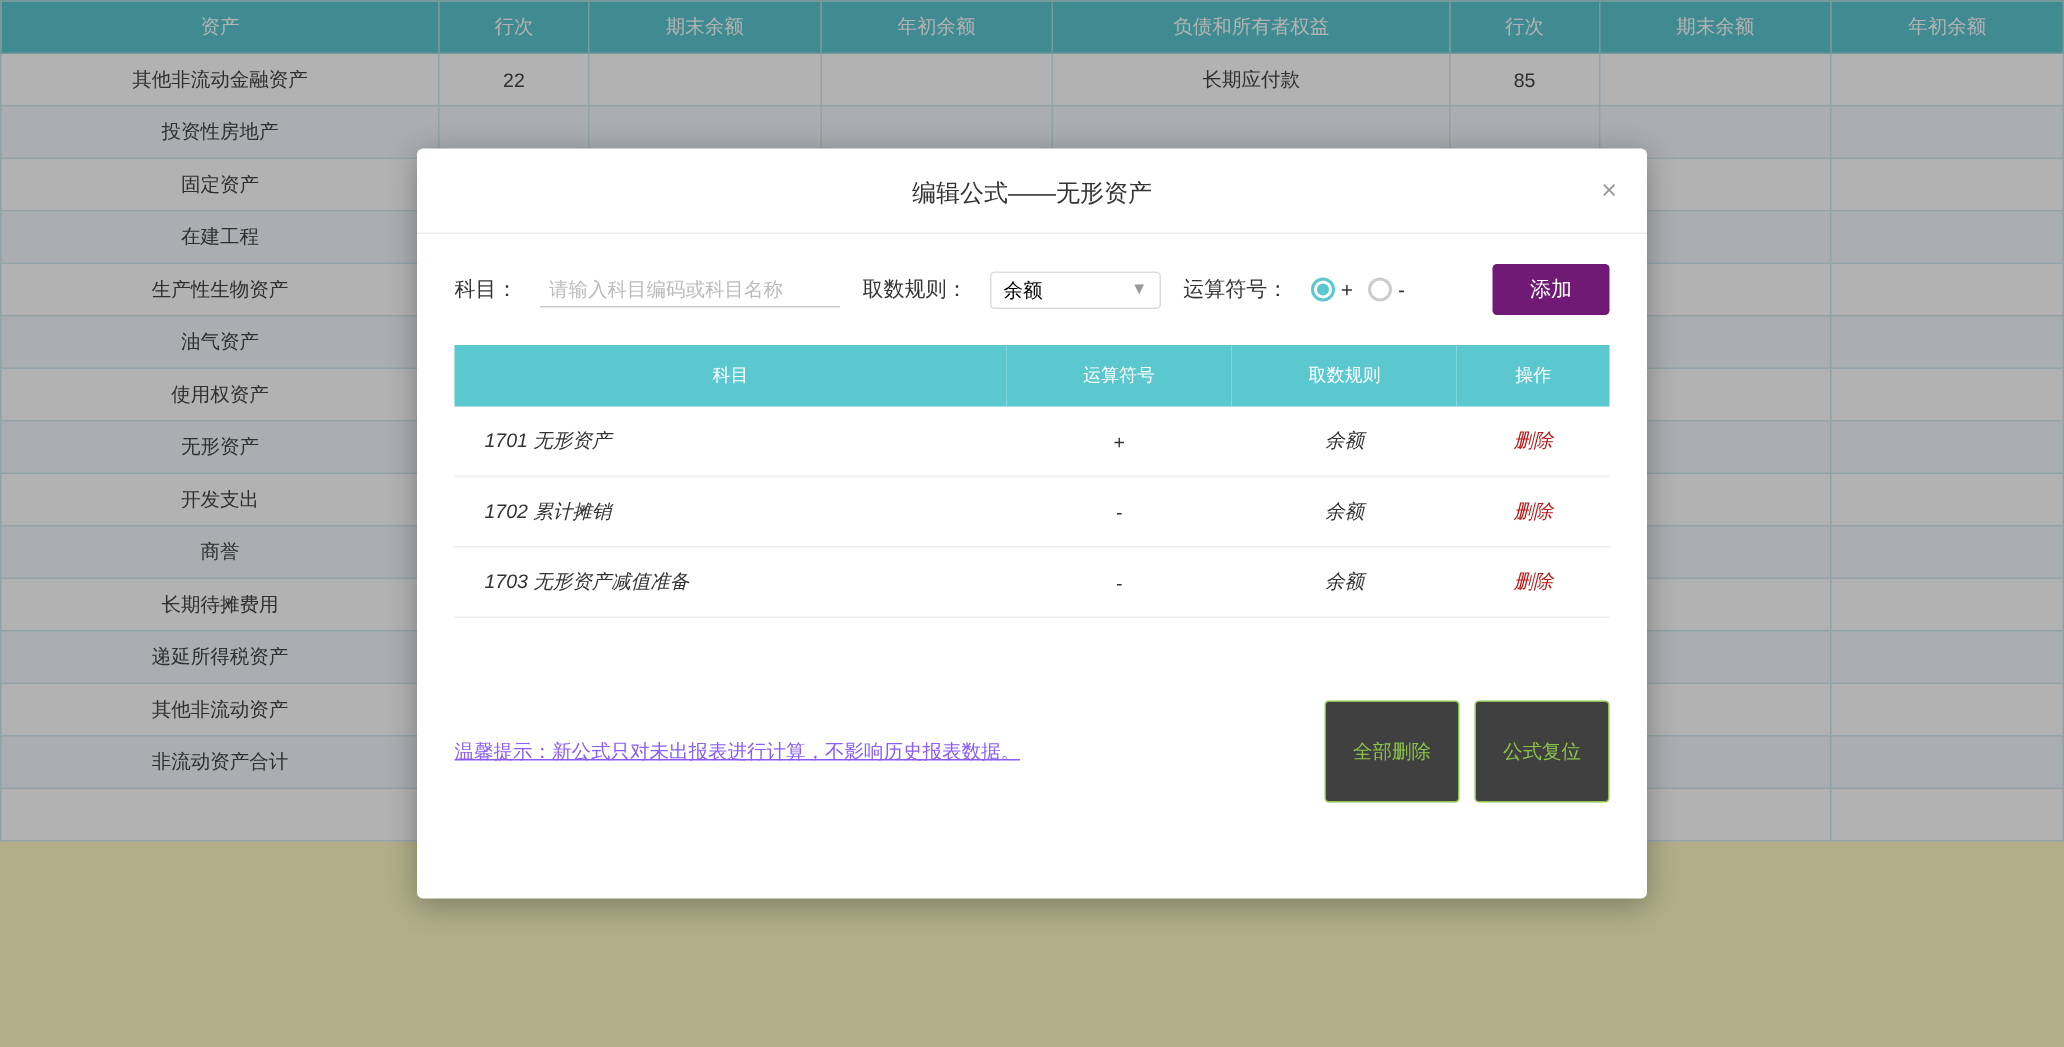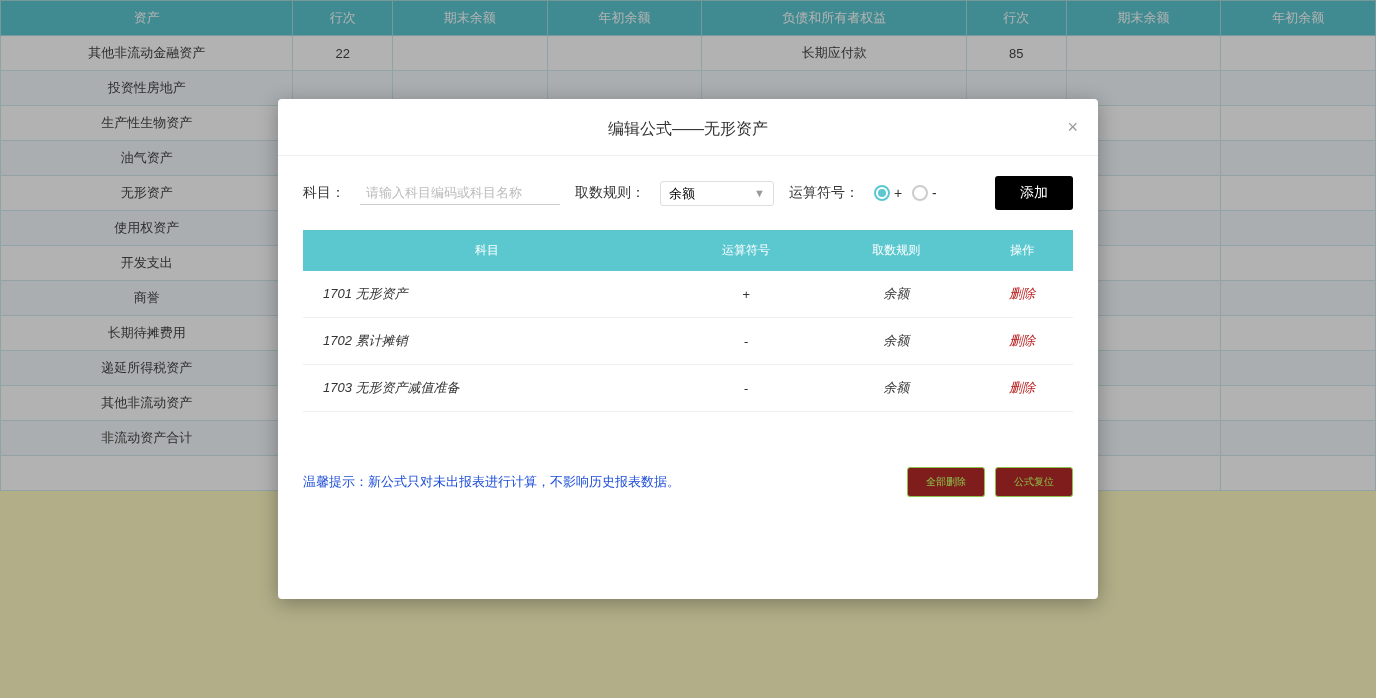--- a/index.html
+++ b/index.html
@@ -184,21 +184,21 @@
     .radio-circle.unchecked {
       border-color: #ccc;
     }
 
     .radio-text {
       font-size: 14px;
       color: #333;
     }
 
     .add-btn {
-      background: #000000;
+      background: #701a75;
       color: #fff;
       border: none;
       padding: 8px 25px;
       border-radius: 3px;
       cursor: pointer;
       font-size: 14px;
       font-family: Liberation Mono, monospace;
       margin-left: auto;
     }
 
@@ -239,37 +239,38 @@
 
     
     .modal-footer {
       padding: 15px 25px 20px;
       display: flex;
       align-items: center;
       justify-content: space-between;
     }
 
     .footer-tip {
-      color: #1d4ed8;
-      font-size: 13px;
+      color: #8b5cf6;
+      font-size: 13px;
+      text-decoration: underline;
     }
 
     .footer-btns {
       display: flex;
       gap: 10px;
     }
 
     .footer-btn {
       border: 1px solid #8bc34a;
-      background: #7f1d1d;
+      background: #404040;
       color: #8bc34a;
-      padding: 7px 18px;
+      padding: 24px 18px;
       border-radius: 3px;
       cursor: pointer;
-      font-size: 10px;
+      font-size: 13px;
       font-family: inherit;
     }
   </style>
 </head>
 <body>
 
 <div class="bg-table-wrap">
   <table class="bg-table">
     <thead>
       <tr id="bg-header-row">
@@ -298,51 +299,71 @@
           <td>投资性房地产</td>
           <td></td>
           <td></td>
           <td></td>
           <td></td>
           <td></td>
           <td></td>
           <td></td>
         </tr>
         <tr>
+          <td>固定资产</td>
+          <td></td>
+          <td></td>
+          <td></td>
+          <td></td>
+          <td></td>
+          <td></td>
+          <td></td>
+        </tr>
+        <tr>
+          <td>在建工程</td>
+          <td></td>
+          <td></td>
+          <td></td>
+          <td></td>
+          <td></td>
+          <td></td>
+          <td></td>
+        </tr>
+        <tr>
           <td>生产性生物资产</td>
           <td></td>
           <td></td>
           <td></td>
           <td></td>
           <td></td>
           <td></td>
           <td></td>
         </tr>
         <tr>
           <td>油气资产</td>
           <td></td>
           <td></td>
           <td></td>
           <td></td>
           <td></td>
           <td></td>
           <td></td>
         </tr>
         <tr>
+          <td>使用权资产</td>
+          <td></td>
+          <td></td>
+          <td></td>
+          <td></td>
+          <td></td>
+          <td></td>
+          <td></td>
+        </tr>
+        <tr>
           <td>无形资产</td>
-          <td></td>
-          <td></td>
-          <td></td>
-          <td></td>
-          <td></td>
-          <td></td>
-          <td></td>
-        </tr>
-        <tr>
-          <td>使用权资产</td>
           <td></td>
           <td></td>
           <td></td>
           <td></td>
           <td></td>
           <td></td>
           <td></td>
         </tr>
         <tr>
           <td>开发支出</td>

